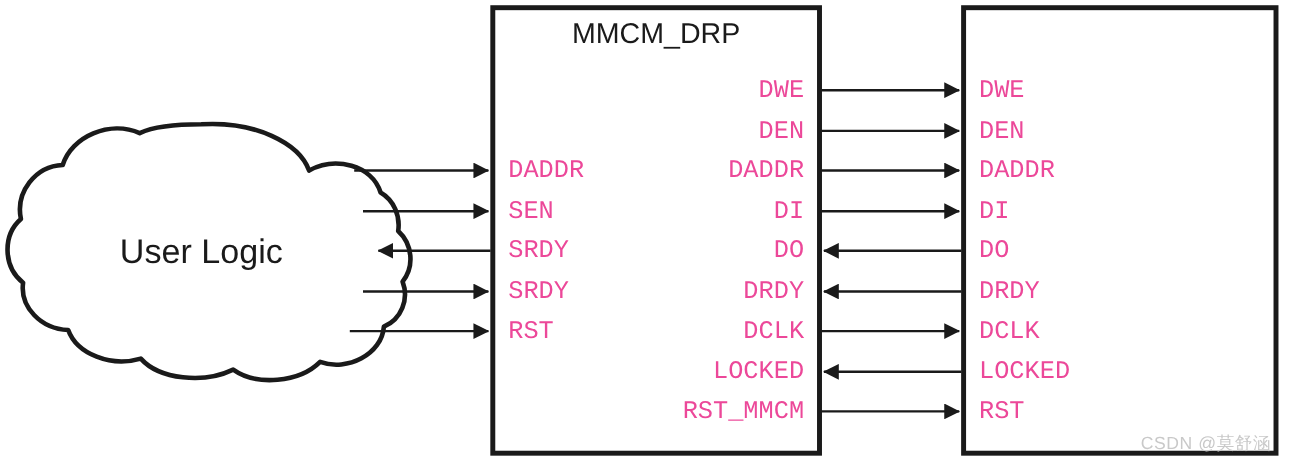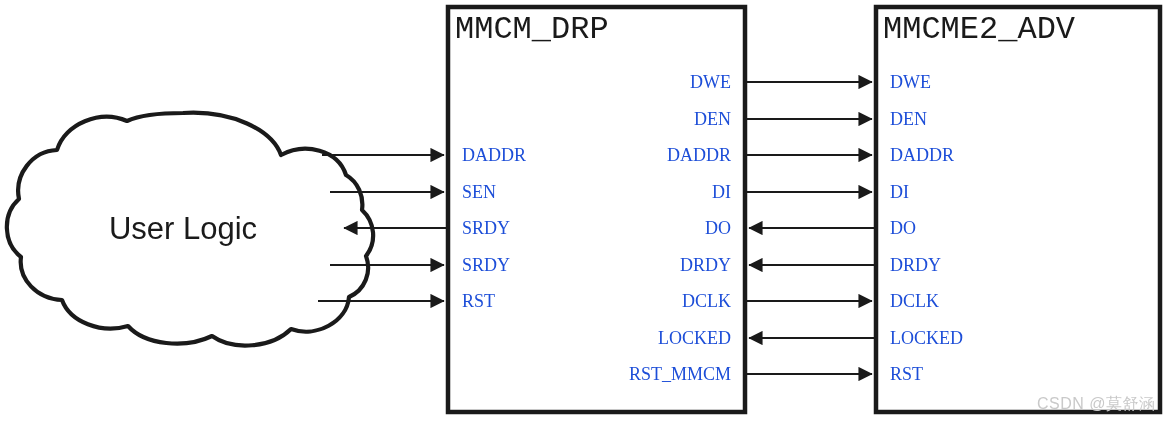--- a/index.html
+++ b/index.html
@@ -20,35 +20,35 @@
   }
   svg.layer {
     position: absolute;
     left: 0;
     top: 0;
     width: 1173px;
     height: 421px;
   }
   .lbl {
     position: absolute;
-    font-family: Liberation Serif, serif;
-    font-size: 18px;
+    font-family: Liberation Mono, monospace;
+    font-size: 23px;
     line-height: 23px;
-    color: #1d4ed8;
+    color: #ec4899;
     white-space: nowrap;
   }
   .lbl.right-align { text-align: right; }
   .title {
     position: absolute;
-    font-family: Liberation Mono, monospace;
-    font-size: 32px;
+    font-family: Liberation Sans, sans-serif;
+    font-size: 26px;
     line-height: 26px;
     color: #1a1a1a;
     white-space: nowrap;
-    text-align: left;
+    text-align: center;
   }
   .cloud-label {
     position: absolute;
     font-family: "Liberation Sans", sans-serif;
     font-size: 31px;
     line-height: 25px;
     color: #1a1a1a;
     white-space: nowrap;
     text-align: center;
   }
@@ -114,21 +114,20 @@
       <line x1="747" y1="301" x2="872" y2="301" marker-end="url(#arrowR)"></line>
       <line x1="874" y1="338" x2="749" y2="338" marker-end="url(#arrowR)"></line>
       <line x1="747" y1="374" x2="872" y2="374" marker-end="url(#arrowR)"></line>
     </g>
   </svg>
 
   <div class="cloud-label" style="left:63px; top:216px; width:240px;">User Logic</div>
 
   <div class="title" style="left:455px; top:17px; width:283px;">MMCM_DRP</div>
 
-  <div class="title" style="left:883px; top:17px; width:270px;">MMCME2_ADV</div>
 
   <div class="lbl" style="left:462px; top:144px;">DADDR</div>
   <div class="lbl" style="left:462px; top:181px;">SEN</div>
   <div class="lbl" style="left:462px; top:217px;">SRDY</div>
   <div class="lbl" style="left:462px; top:254px;">SRDY</div>
   <div class="lbl" style="left:462px; top:290px;">RST</div>
 
   <div class="lbl right-align" style="left:531px; top:71px; width:200px;">DWE</div>
   <div class="lbl right-align" style="left:531px; top:108px; width:200px;">DEN</div>
   <div class="lbl right-align" style="left:531px; top:144px; width:200px;">DADDR</div>

